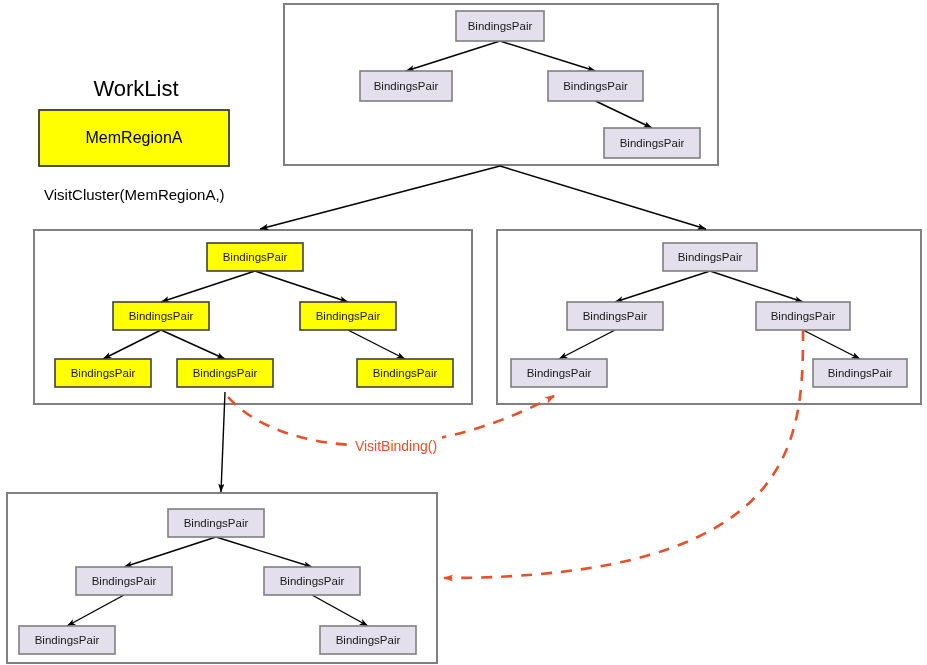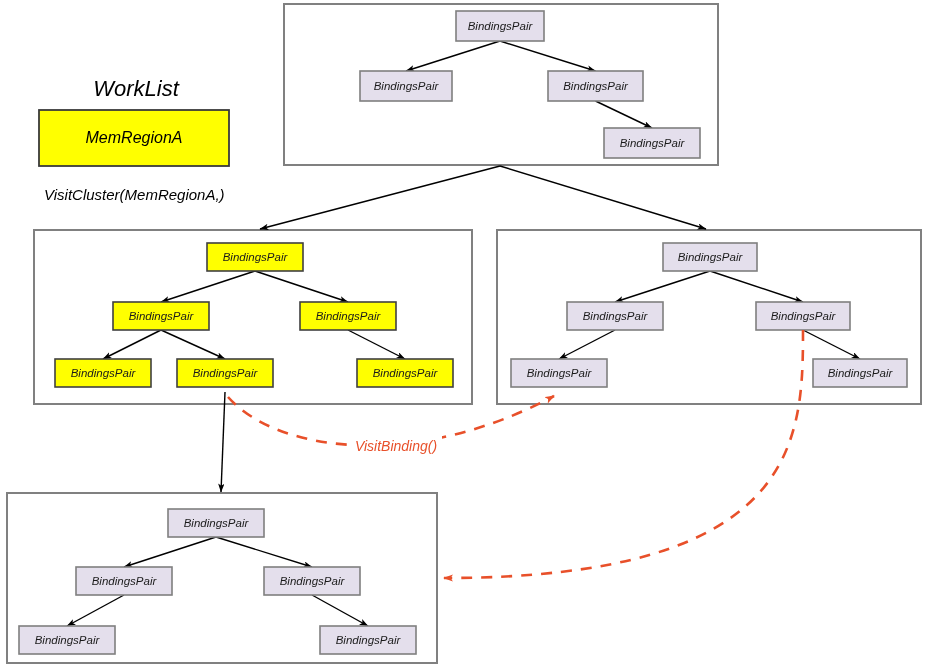--- a/index.html
+++ b/index.html
@@ -9,21 +9,20 @@
   }
   body {
     font-family: "Liberation Sans", sans-serif;
   }
   #canvas-wrap {
     position: relative;
     width: 927px;
     height: 665px;
     overflow: hidden;
     background: #ffffff;
-    font-style: italic;
   }
   svg#diagram {
     position: absolute;
     top: 0;
     left: 0;
     width: 927px;
     height: 665px;
   }
   .cluster-rect {
     fill: #ffffff;

